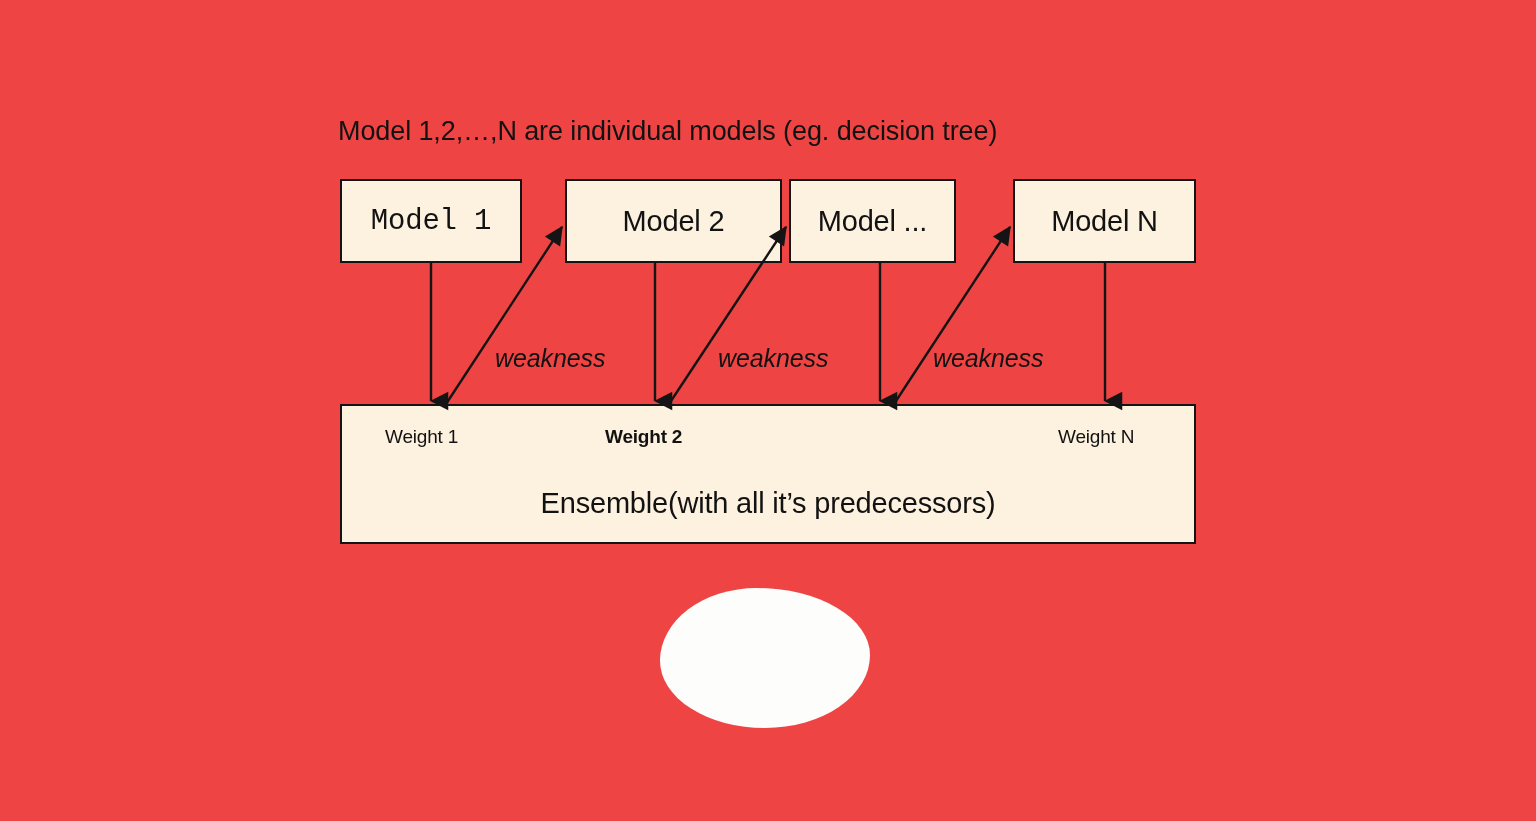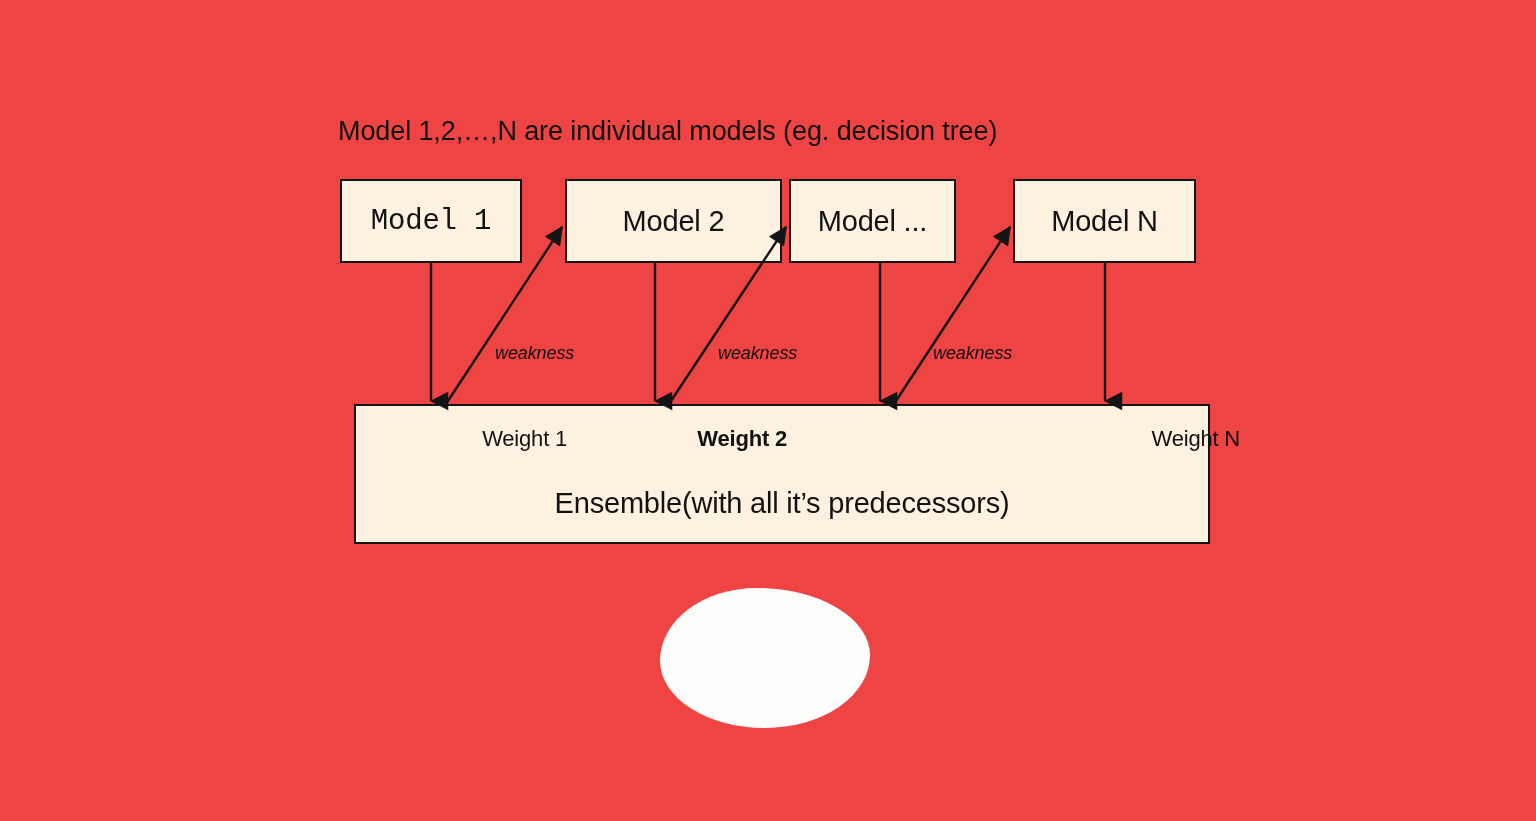--- a/index.html
+++ b/index.html
@@ -59,21 +59,21 @@
   .model-box .label {
     font-size: 29px;
     line-height: 1;
     color: #121212;
     letter-spacing: -0.2px;
     white-space: nowrap;
   }
 
   .ensemble-box {
     position: absolute;
-    left: 354px;
+    left: 340px;
     top: 404px;
     width: 856px;
     height: 140px;
     background: #FDF2E0;
     border: 2.5px solid #141414;
     box-sizing: border-box;
   }
   .ensemble-title {
     position: absolute;
     left: 0;
@@ -85,34 +85,34 @@
     color: #121212;
     letter-spacing: -0.2px;
     white-space: nowrap;
   }
 
   
   .weight-label {
     position: absolute;
     top: 426px;
     width: 182px;
-    text-align: right;
-    font-size: 22px;
+    text-align: left;
+    font-size: 19px;
     line-height: 1.2;
     color: #121212;
     letter-spacing: -0.2px;
     white-space: nowrap;
     padding-left: 45px;
   }
 
   
   .weakness-label {
     position: absolute;
     top: 343px;
-    font-size: 18px;
+    font-size: 25px;
     font-style: italic;
     line-height: 1.2;
     color: #121212;
     letter-spacing: -0.1px;
     white-space: nowrap;
     text-align: center;
   }
 
   
   .arrows {

